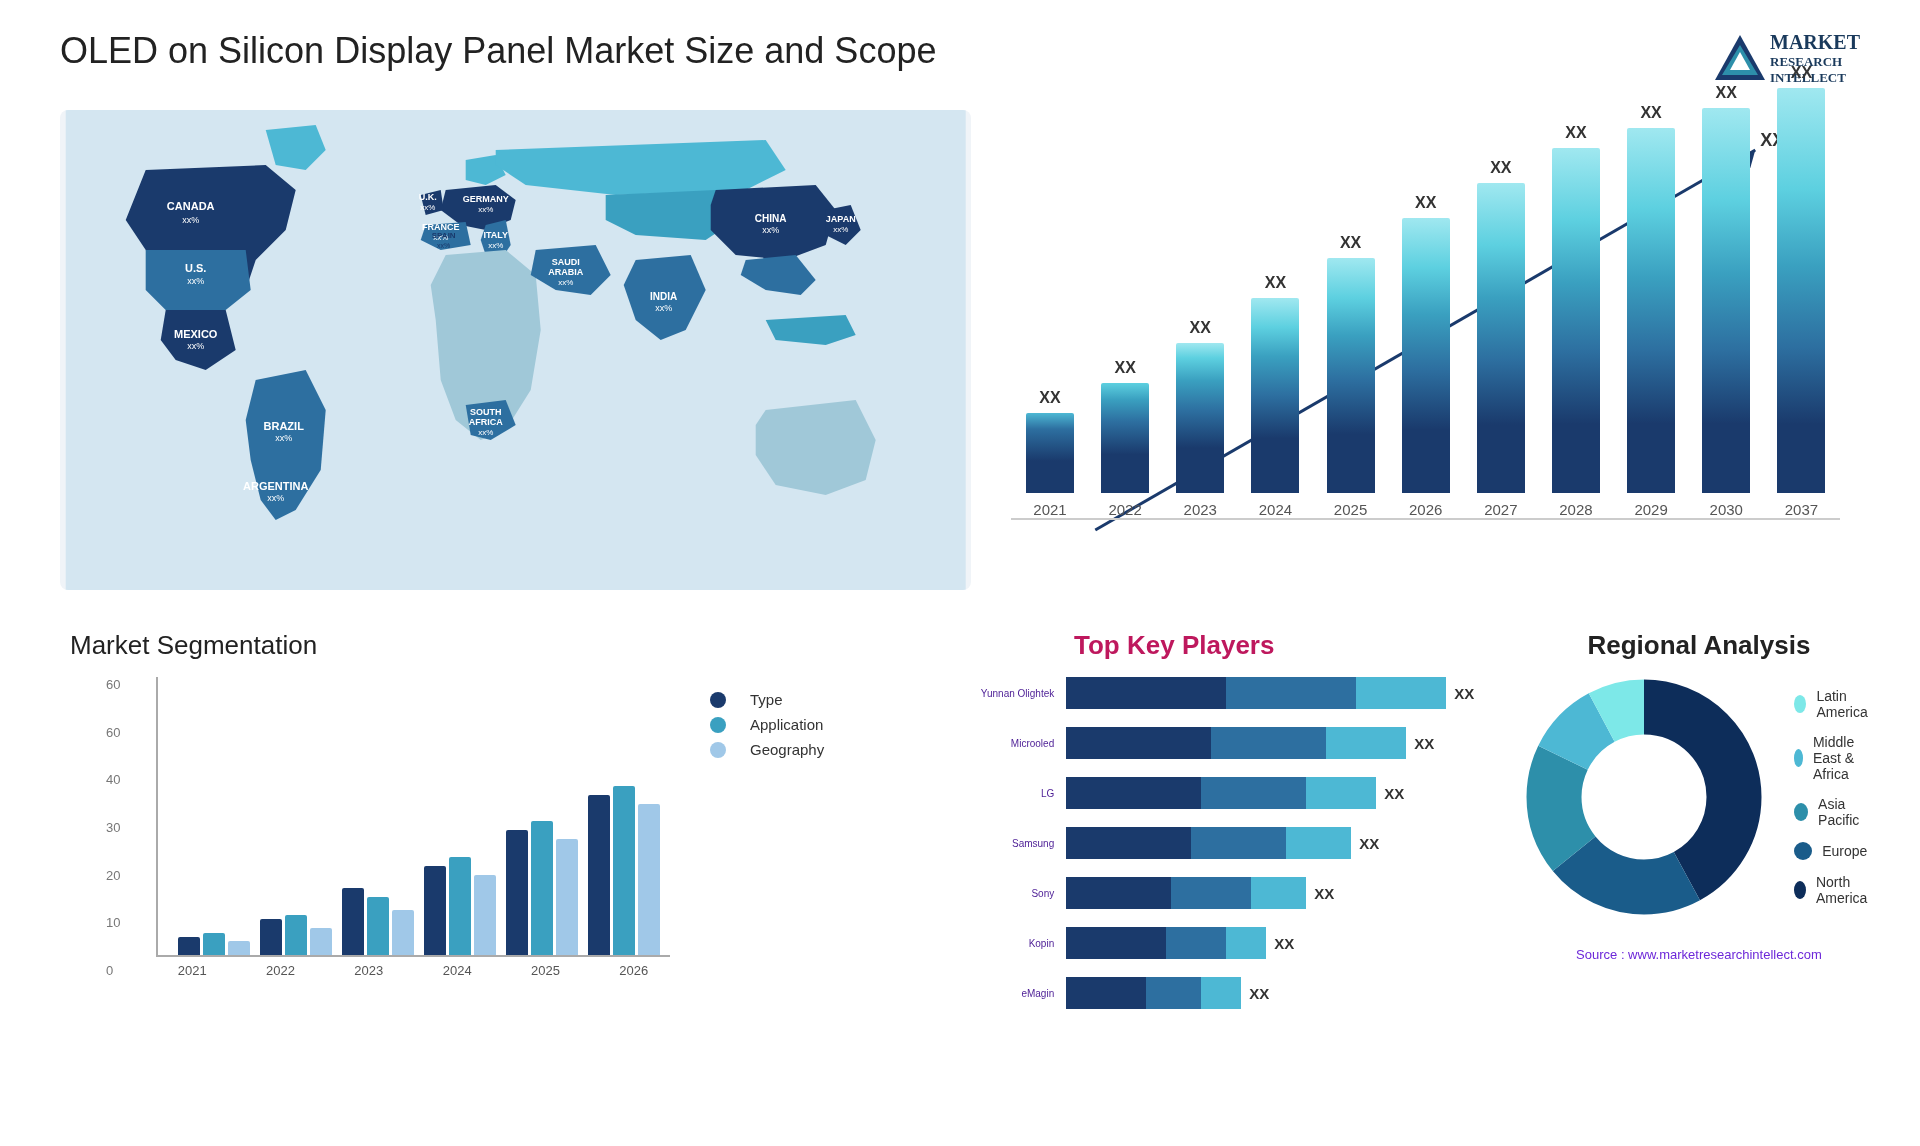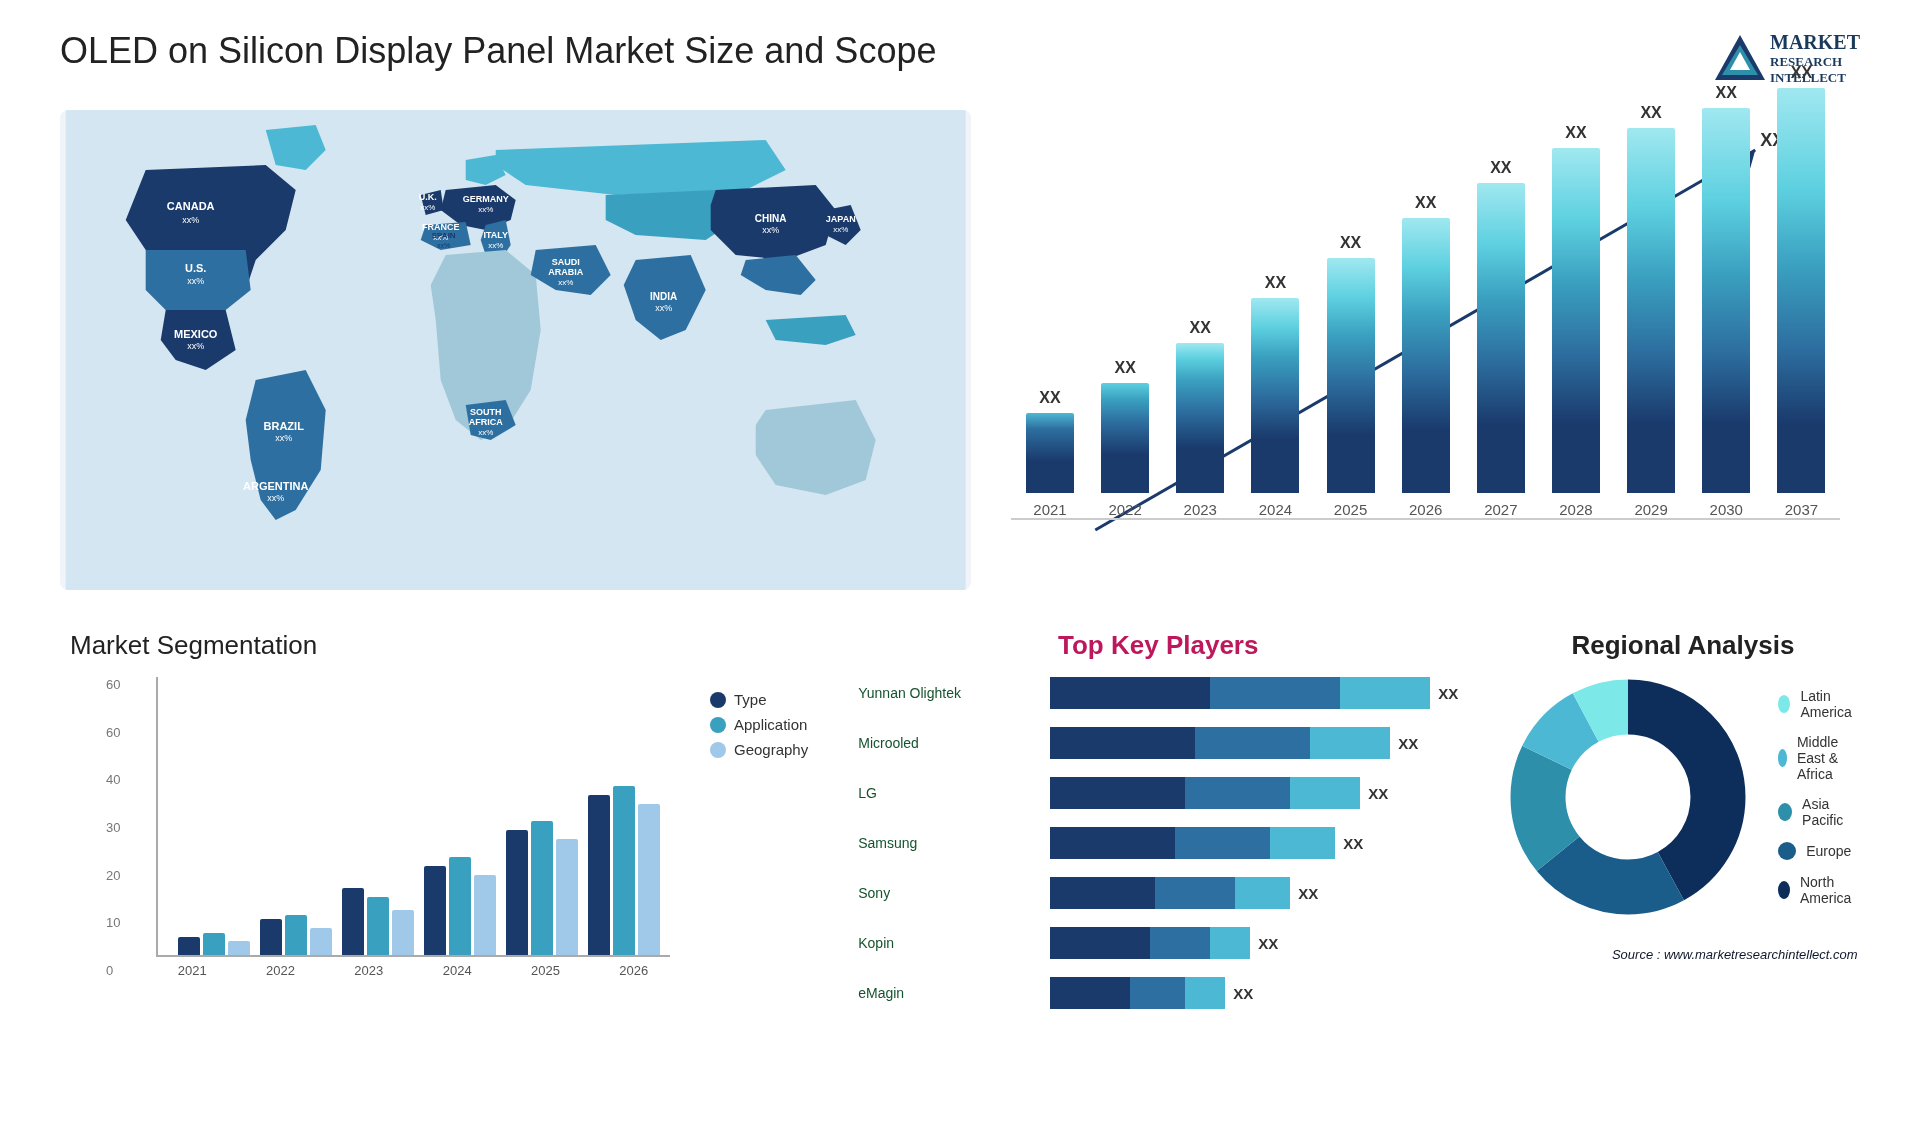--- a/index.html
+++ b/index.html
@@ -153,21 +153,21 @@
     .seg-legend {
       margin-top: 14px;
       display: flex;
       flex-direction: column;
       gap: 8px;
       margin-left: 20px;
     }
     .legend-item {
       display: flex;
       align-items: center;
-      gap: 8px;
+      gap: 24px;
       font-size: 15px;
       color: #333;
     }
     .legend-dot {
       width: 16px;
       height: 16px;
       border-radius: 50%;
     }
 
     
@@ -183,23 +183,23 @@
       text-align: center;
     }
     .player-row {
       display: flex;
       align-items: center;
       margin-bottom: 18px;
       gap: 12px;
     }
     .player-name {
       width: 180px;
-      font-size: 14px;
-      color: #14532d;
-      text-align: left;
+      font-size: 10px;
+      color: #4c1d95;
+      text-align: right;
     }
     .player-bar-wrapper {
       flex: 1;
       display: flex;
       align-items: center;
       gap: 8px;
     }
     .player-bar {
       height: 32px;
       border-radius: 2px;
@@ -246,24 +246,23 @@
       color: #333;
     }
     .reg-legend-dot {
       width: 18px;
       height: 18px;
       border-radius: 50%;
     }
 
     .source-text {
       font-size: 13px;
-      color: #0f172a;
-      text-align: right;
+      color: #6d28d9;
+      text-align: center;
       margin-top: 10px;
-      font-style: italic;
     }
 
     
     .world-map {
       width: 100%;
       height: 100%;
     }
 
     .map-label {
       font-size: 11px;

